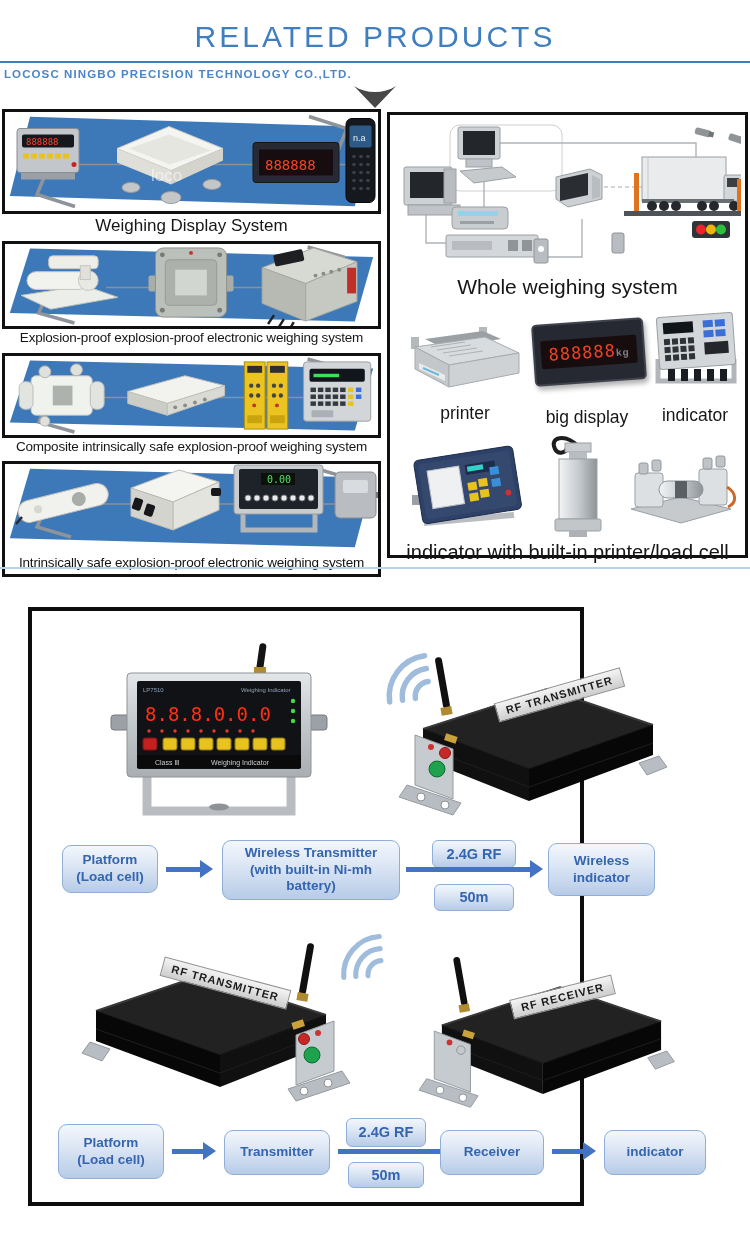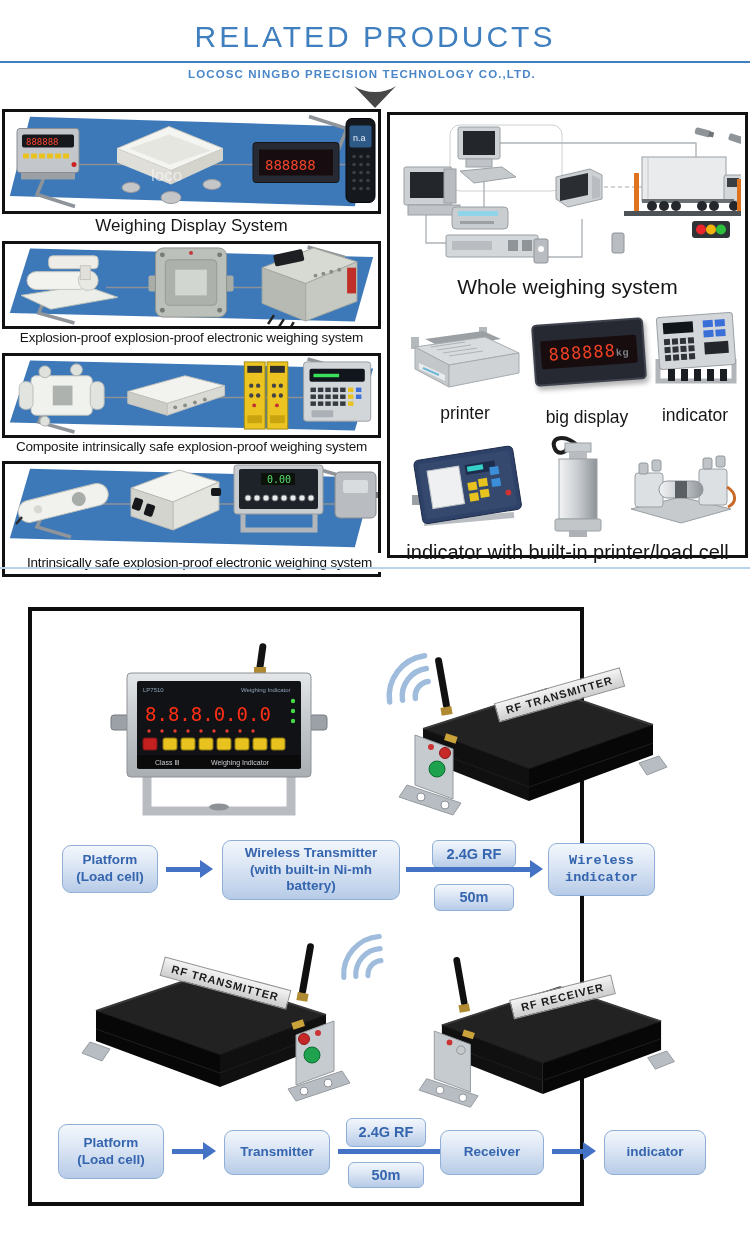--- a/index.html
+++ b/index.html
@@ -3,31 +3,31 @@
 <meta charset="utf-8">
 <style>
   html,body{margin:0;padding:0;background:#fff;}
   .page{position:relative;width:750px;height:1248px;background:#fff;overflow:hidden;
         font-family:"Liberation Sans",sans-serif;color:#111;}
   .abs{position:absolute;}
   
   .hd-title{top:20px;left:0;width:750px;text-align:center;font-size:30px;letter-spacing:3px;
             color:#3f7fbf;font-weight:400;}
   .hd-line{top:61px;left:0;width:750px;height:2px;background:#4080c0;}
-  .hd-company{top:68px;left:16px;width:692px;text-align:center;font-size:11.5px;font-weight:bold;
+  .hd-company{top:68px;left:4px;width:692px;font-size:11.5px;font-weight:bold;
               color:#4a86c8;letter-spacing:1.1px;}
   
   .pbox{left:2px;width:379px;border:3px solid #111;background:#fff;box-sizing:border-box;}
   .slope{position:absolute;left:3px;right:3px;top:3px;bottom:3px;background:#3d79b8;
          clip-path:polygon(6% 2%,99.5% 13%,94.5% 98%,0.5% 87%);}
   .devlayer{position:absolute;left:0;top:0;width:100%;height:100%;}
   .cap{left:2px;width:379px;text-align:center;color:#161616;}
   .cap-lg{font-size:17px;}
   .cap-sm{font-size:13.5px;white-space:nowrap;letter-spacing:-0.2px;}
-  .cap-in{position:absolute;left:8px;bottom:2px;width:100%;text-align:center;font-size:13.5px;
+  .cap-in{position:absolute;left:0;bottom:2px;width:100%;text-align:center;font-size:13.5px;
           white-space:nowrap;letter-spacing:-0.2px;background:#fff;padding:2px 0;}
   
   .rbox{left:387px;top:112px;width:361px;height:446px;border:3px solid #111;background:#fff;
         box-sizing:border-box;}
   .rcap{position:absolute;text-align:center;color:#161616;}
   .bigdisp{position:absolute;background:#262932;border:2px solid #3f434d;border-radius:5px;
            transform:rotate(-4deg);display:flex;align-items:center;justify-content:center;
            box-shadow:2px 4px 5px rgba(0,0,0,.3);}
   .bd-screen{background:#170c0e;border-radius:2px;padding:4px 7px;color:#ef4125;
              font-family:"DejaVu Sans Mono",monospace;font-size:17px;letter-spacing:1px;}
@@ -583,21 +583,21 @@
 
     <div class="fbox" style="left:30px;top:234px;width:96px;height:48px;">Platform
 (Load cell)</div>
     <div class="harrow" style="left:134px;top:256px;width:34px;"></div>
     <div class="fbox" style="left:190px;top:229px;width:178px;height:60px;">Wireless Transmitter
 (with built-in Ni-mh
 battery)</div>
     <div class="fbox fbox-sq" style="left:400px;top:229px;width:84px;height:28px;">2.4G RF</div>
     <div class="harrow" style="left:374px;top:256px;width:124px;"></div>
     <div class="fbox fbox-sq" style="left:402px;top:273px;width:80px;height:27px;">50m</div>
-    <div class="fbox" style="left:516px;top:232px;width:107px;height:53px;font-family:Liberation Mono, monospace;">Wireless
+    <div class="fbox" style="left:516px;top:232px;width:107px;height:53px;">Wireless
 indicator</div>
 
     <svg class="abs" style="left:292px;top:314px;transform:rotate(-4deg);" width="66" height="56" viewBox="0 0 70 60">
       <g stroke="#9fbcdc" stroke-width="5.5" fill="none" stroke-linecap="round">
         <path d="M19,55 A41,41 0 0 1 60,14"></path>
         <path d="M32,55 A28,28 0 0 1 60,27"></path>
         <path d="M45,55 A15,15 0 0 1 60,40"></path>
       </g>
     </svg>
 

